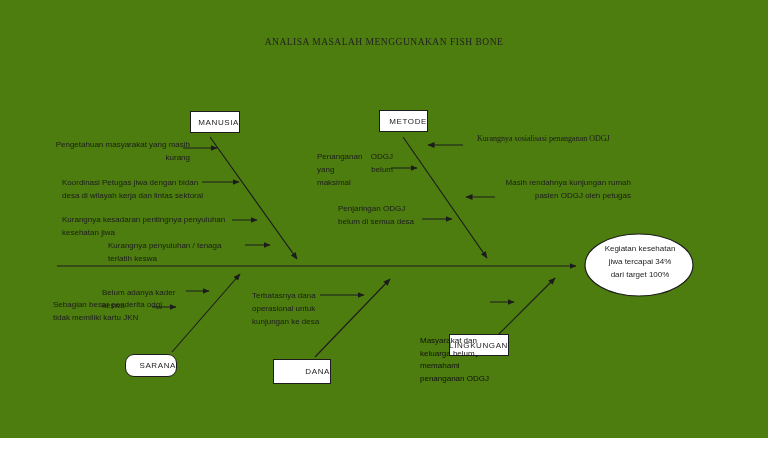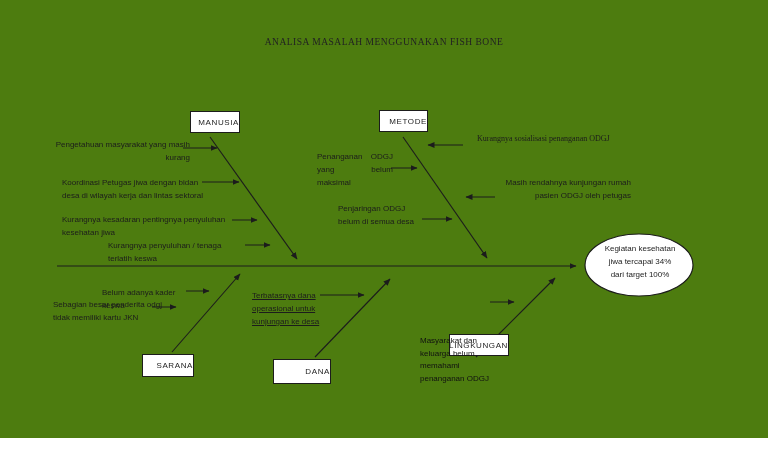--- a/index.html
+++ b/index.html
@@ -18,30 +18,30 @@
     display:flex;align-items:center;justify-content:flex-end;
     font-size:8px;letter-spacing:0.6px;color:#1c1c1c;
   }
   .lbl{
     position:absolute;font-size:8px;line-height:13px;color:#1c1c1c;
   }
   .lbl.bold{font-weight:normal;color:#111;line-height:12.5px;margin-top:40px;}
   .lbl.justify{text-align:justify;}
   .box-manusia{left:190px;top:111px;width:48px;height:20px;}
   .box-metode{left:379px;top:110px;width:47px;height:20px;}
-  .box-sarana{left:142px;top:354px;width:50px;height:21px;}
+  .box-sarana{left:125px;top:354px;width:50px;height:21px;border-radius:9px;}
   .box-dana{left:273px;top:359px;width:56px;height:23px;}
   .box-lingkungan{left:449px;top:334px;width:58px;height:20px;}
   .lbl-m1{left:50px;top:138px;width:140px;text-align:right;}
   .lbl-m2{left:62px;top:176px;width:152px;}
   .lbl-m3{left:62px;top:213px;width:178px;}
   .lbl-m4{left:108px;top:239px;width:132px;}
   .lbl-s1{left:102px;top:286px;width:88px;}
   .lbl-s2{left:53px;top:298px;width:115px;}
-  .lbl-d1{left:252px;top:289px;width:80px;text-decoration:underline;}
+  .lbl-d1{left:252px;top:289px;width:80px;}
   .lbl-l1{left:420px;top:295px;width:74px;}
   .lbl-met1{left:317px;top:150px;width:76px;}
   .lbl-met2{left:477px;top:132px;width:138px;font-family:Liberation Serif, serif;}
   .lbl-met3{left:497px;top:176px;width:134px;text-align:right;}
   .lbl-met4{left:338px;top:202px;width:84px;}
   .lbl-effect{left:601px;top:242px;width:78px;text-align:center;}
 </style>
 </head>
 <body>
 

